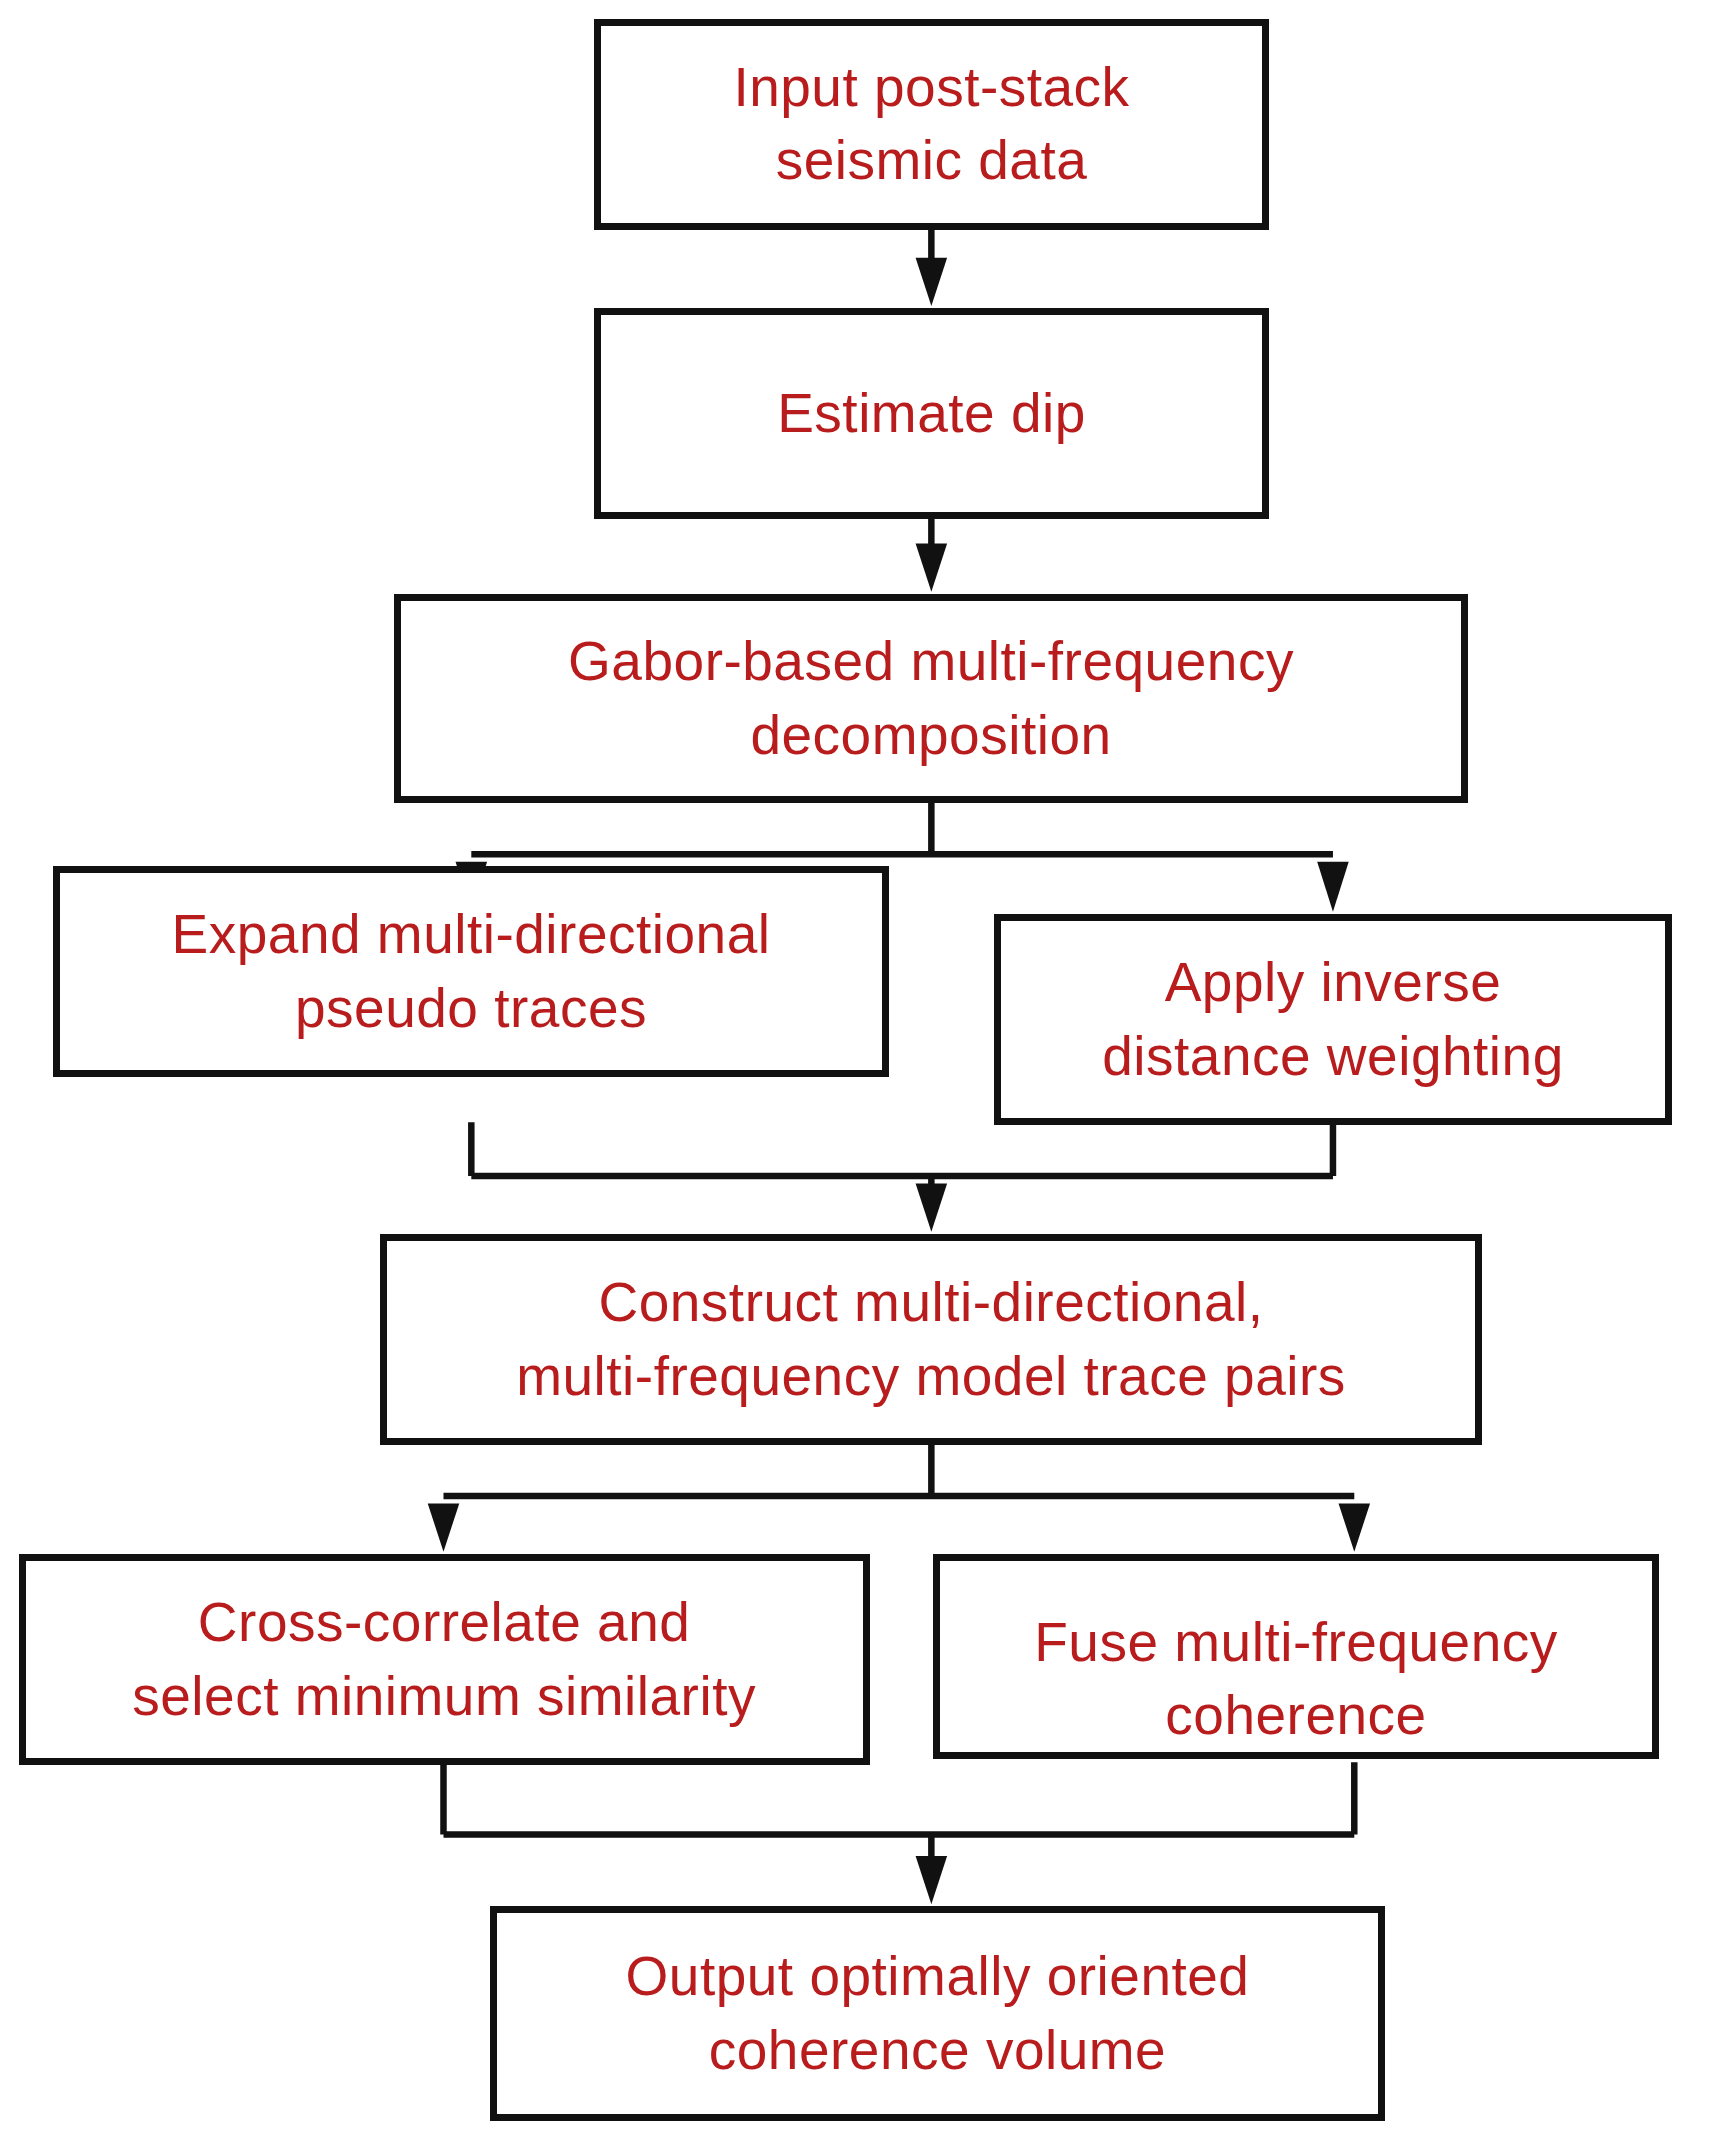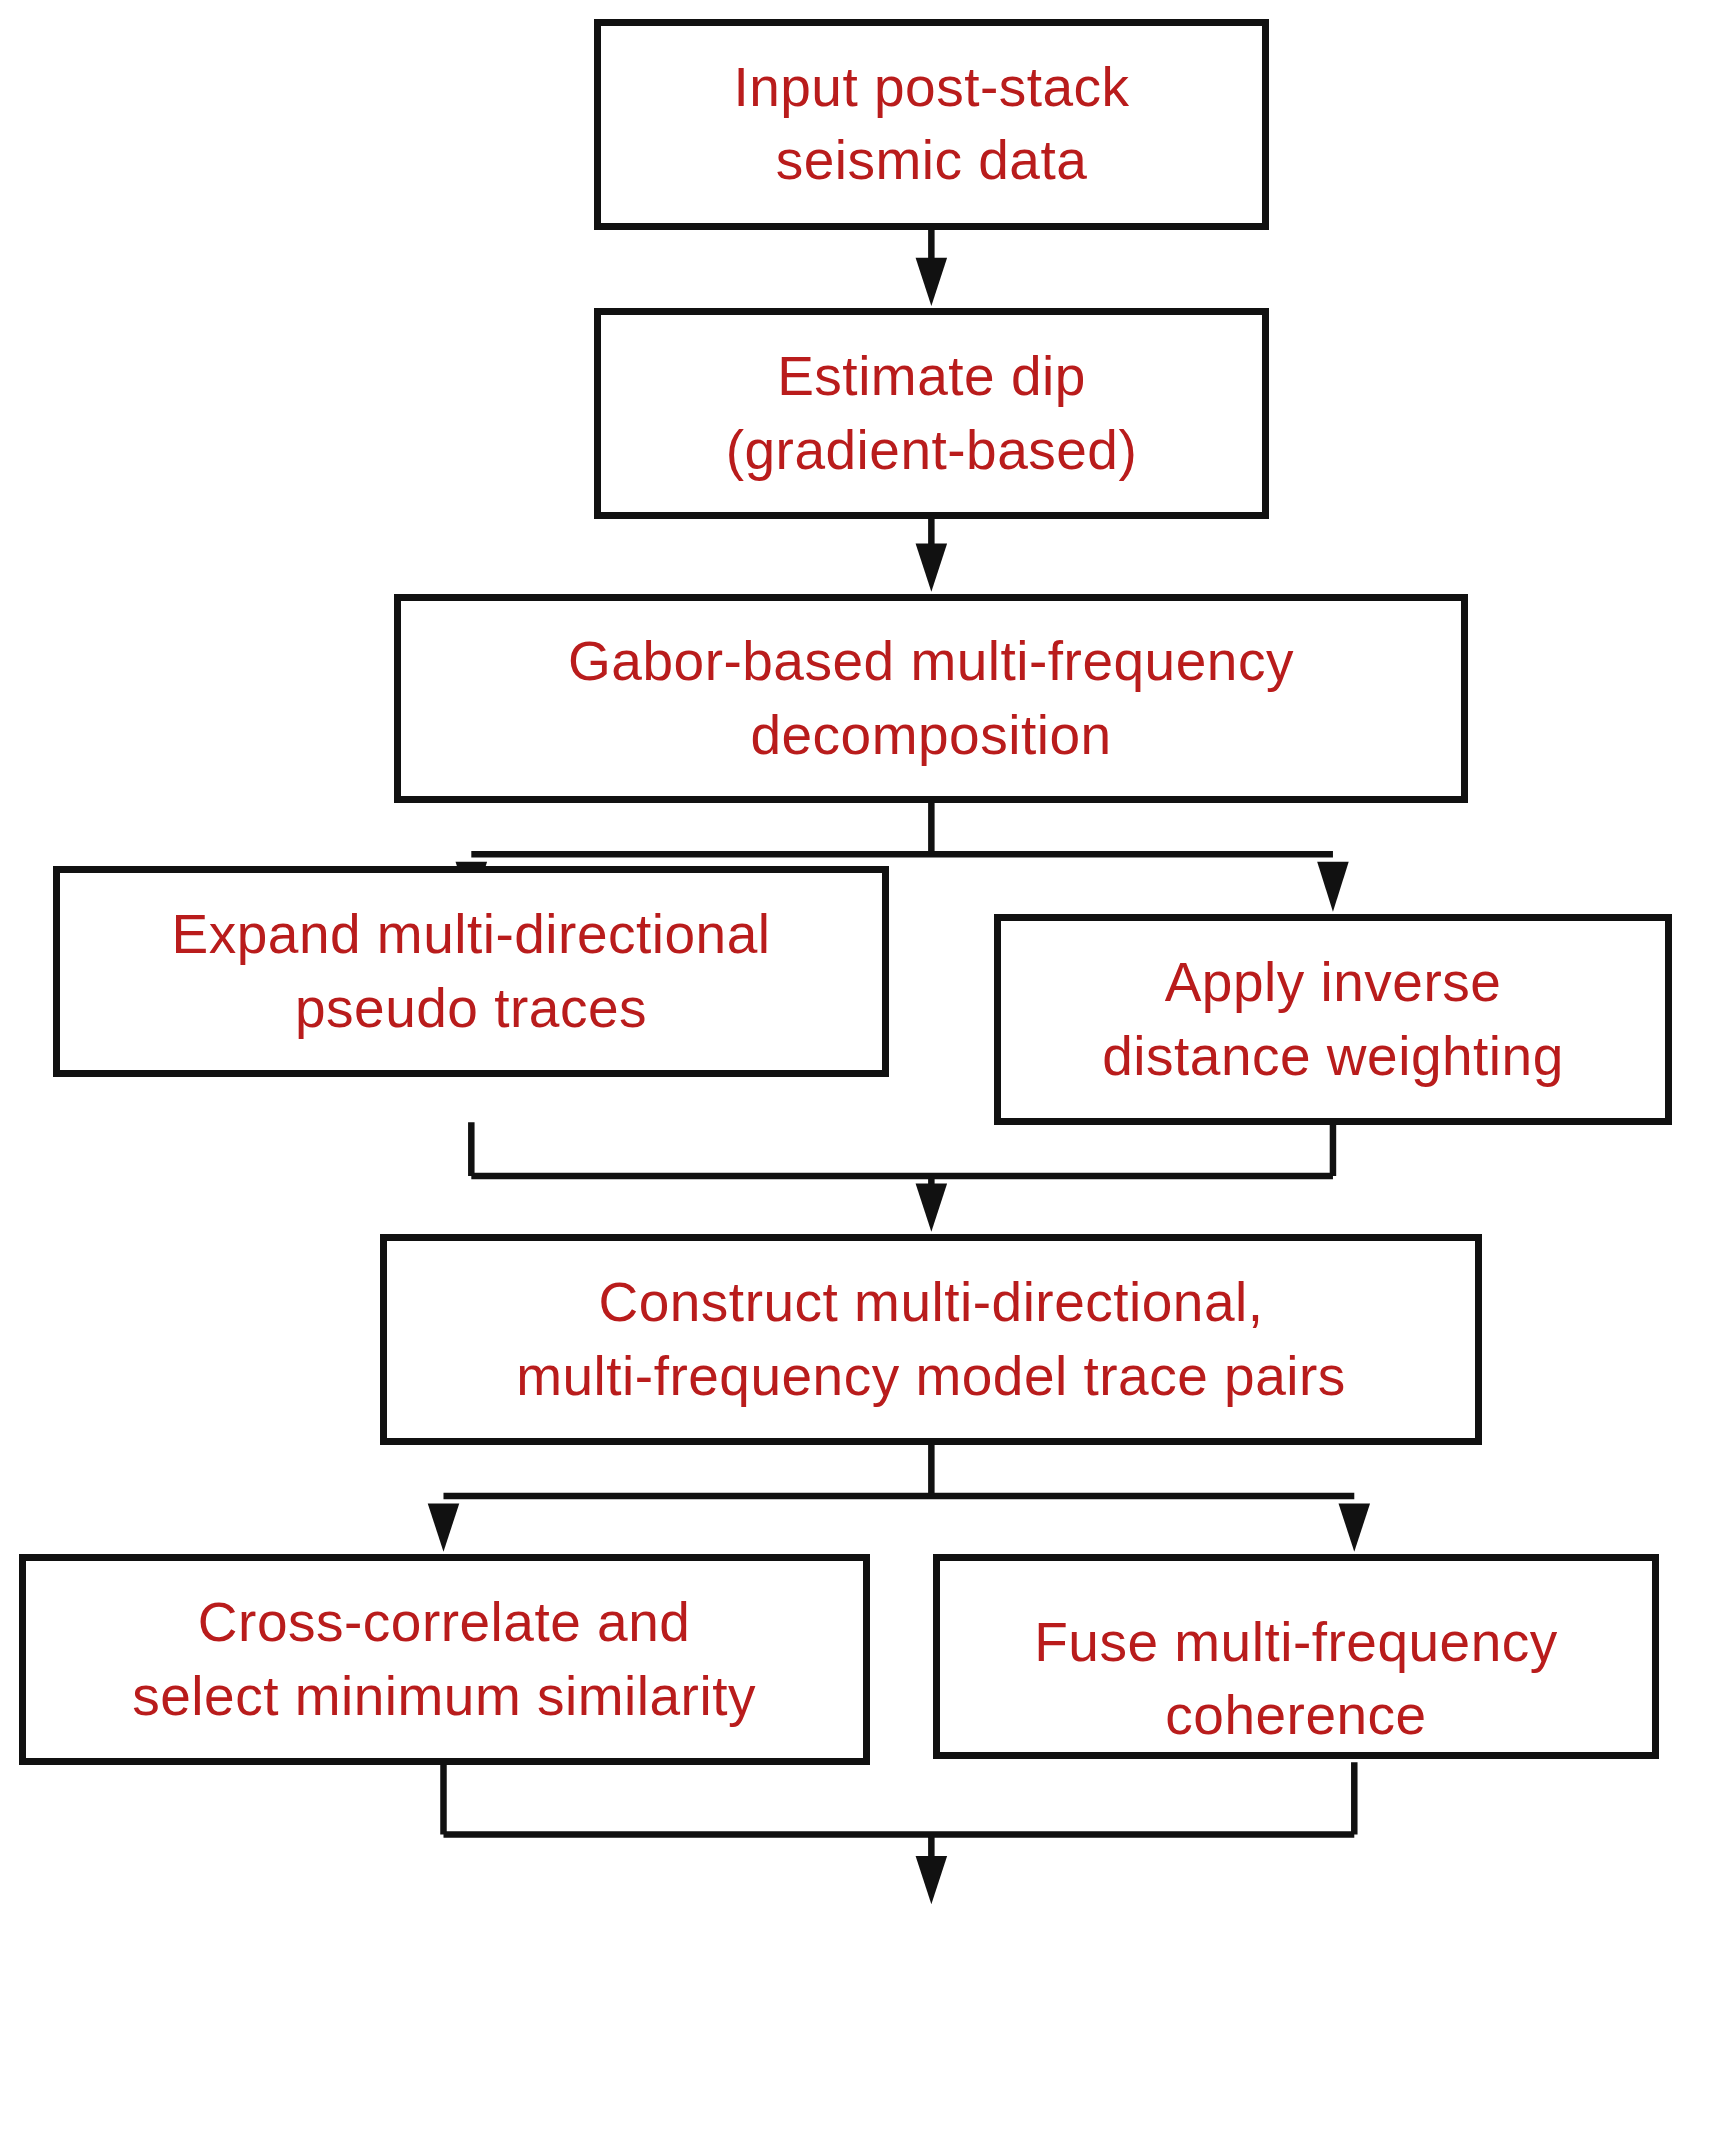--- a/index.html
+++ b/index.html
@@ -69,21 +69,20 @@
     </g>
   </svg>
 
   <div class="box" id="n-input">
     <span>Input post-stack</span>
     <span>seismic data</span>
   </div>
 
   <div class="box" id="n-estimate">
     <span>Estimate dip</span>
-    <span>(gradient-based)</span>
   </div>
 
   <div class="box" id="n-gabor">
     <span>Gabor-based multi-frequency</span>
     <span>decomposition</span>
   </div>
 
   <div class="box" id="n-expand">
     <span>Expand multi-directional</span>
     <span>pseudo traces</span>
@@ -102,15 +101,19 @@
   <div class="box" id="n-xcorr">
     <span>Cross-correlate and</span>
     <span>select minimum similarity</span>
   </div>
 
   <div class="box" id="n-fuse">
     <span>Fuse multi-frequency</span>
     <span>coherence</span>
   </div>
 
+  <div class="box" id="n-output">
+    <span>Output optimally oriented</span>
+    <span>coherence volume</span>
+  </div>
 
 </div>
 
 
 </body></html>

